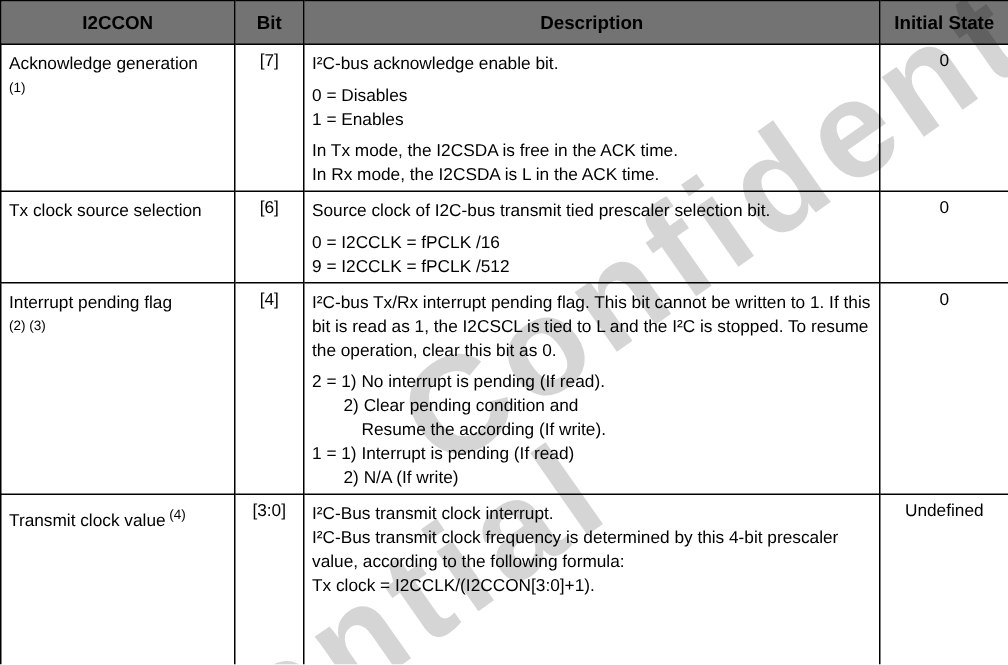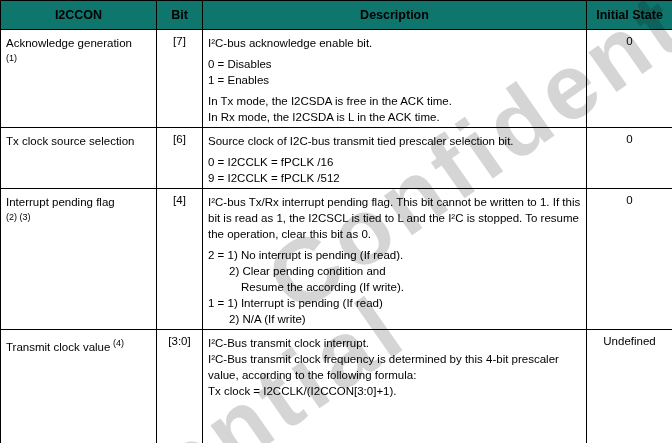--- a/index.html
+++ b/index.html
@@ -17,21 +17,21 @@
   #wm1{left:278px;top:245px;}
   #wm2{left:-100px;top:618px;}
   
   table.reg{
     position:absolute;left:0;top:0;z-index:1;width:672px;height:442px;
     border-collapse:collapse;table-layout:fixed;background:transparent;
   }
   .reg col.c1{width:156px}.reg col.c2{width:46px}.reg col.c3{width:384px}.reg col.c4{width:86px}
   .reg th,.reg td{border:1.5px solid #000;vertical-align:top;}
   .reg th{
-    height:24px;background:#0f766e;font-size:12.5px;font-weight:bold;
+    height:24px;background:#737373;font-size:12.5px;font-weight:bold;
     text-align:center;vertical-align:middle;padding:2px 2px;
   }
   .reg td{font-size:11.5px;padding:5px 5px 2px 5px;}
   .reg tbody tr:nth-child(1){height:95px}
   .reg tbody tr:nth-child(2){height:58px}
   .reg tbody tr:nth-child(3){height:52px}
   .reg tbody tr:nth-child(4){height:138px}
   .reg tbody tr:nth-child(5){height:75px}
   td.c-name{line-height:16px;}
   td.c-bit{text-align:center;padding-left:1px;padding-right:1px;}

